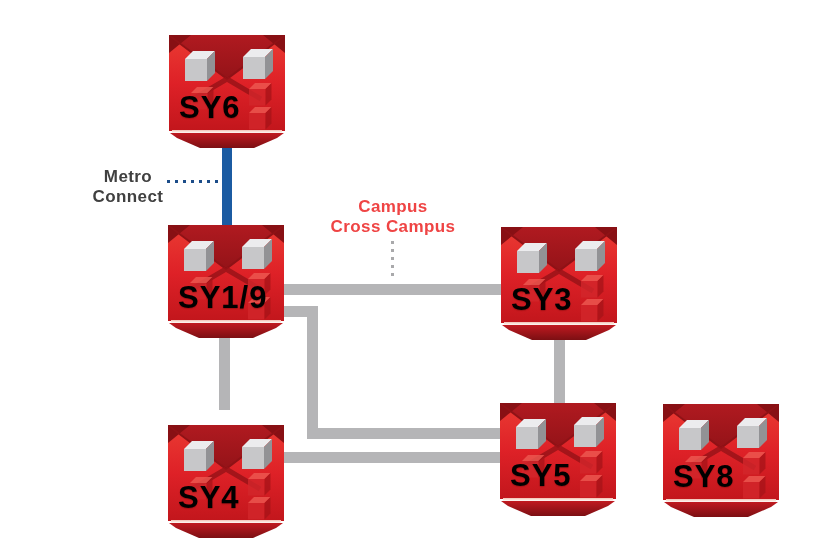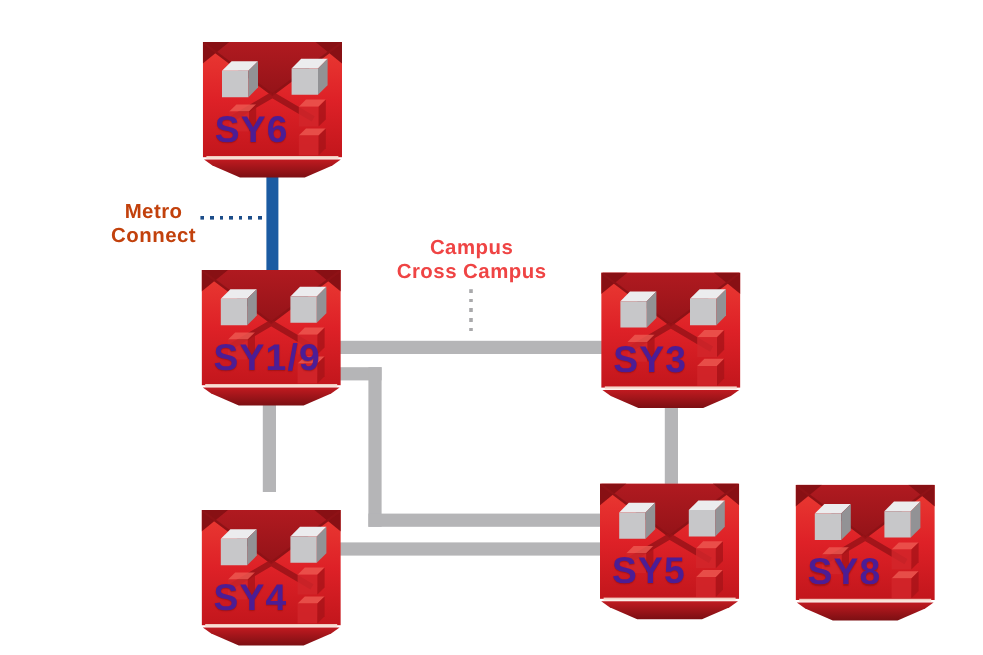--- a/index.html
+++ b/index.html
@@ -14,28 +14,28 @@
   .link{position:absolute;background:#b5b5b7;z-index:1;}
   .link-metro{position:absolute;background:#1b5ba2;z-index:1;}
   
   .leader-h{position:absolute;height:3px;z-index:3;
     background:repeating-linear-gradient(90deg,#1c4d89 0 3px,transparent 3px 8px);}
   .leader-v{position:absolute;width:3px;z-index:3;
     background:repeating-linear-gradient(180deg,#a9a9ab 0 3px,transparent 3px 8px);}
   
   .anno{position:absolute;z-index:3;text-align:center;font-weight:700;
     font-size:17px;line-height:20px;letter-spacing:0.4px;}
-  .anno-metro{color:#c2410c;}
+  .anno-metro{color:#404040;}
   .anno-campus{color:#ef4444;}
   
   .node{position:absolute;width:116px;height:114px;z-index:2;}
   .node .art{position:absolute;left:0;top:0;width:116px;height:114px;}
   .nlabel{
     position:absolute;left:10px;top:55px;z-index:4;
-    color:#4c1d95;font-weight:700;font-size:31px;letter-spacing:1px;
+    color:#000000;font-weight:700;font-size:31px;letter-spacing:1px;
     text-shadow:0 1px 1px rgba(120,10,10,0.45);
     white-space:nowrap;
   }
   .defs-holder{position:absolute;width:0;height:0;overflow:hidden;}
 </style>
 </head>
 <body>
 
 <div class="canvas">
 

